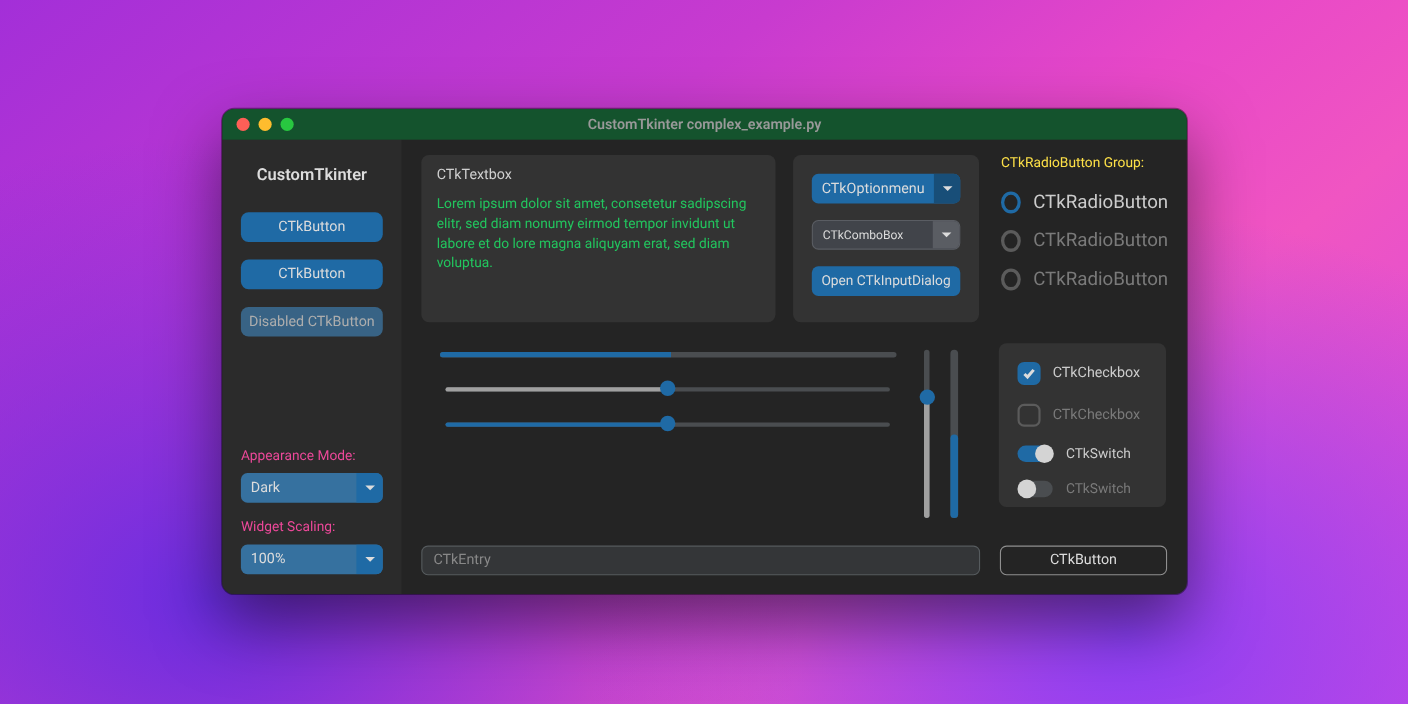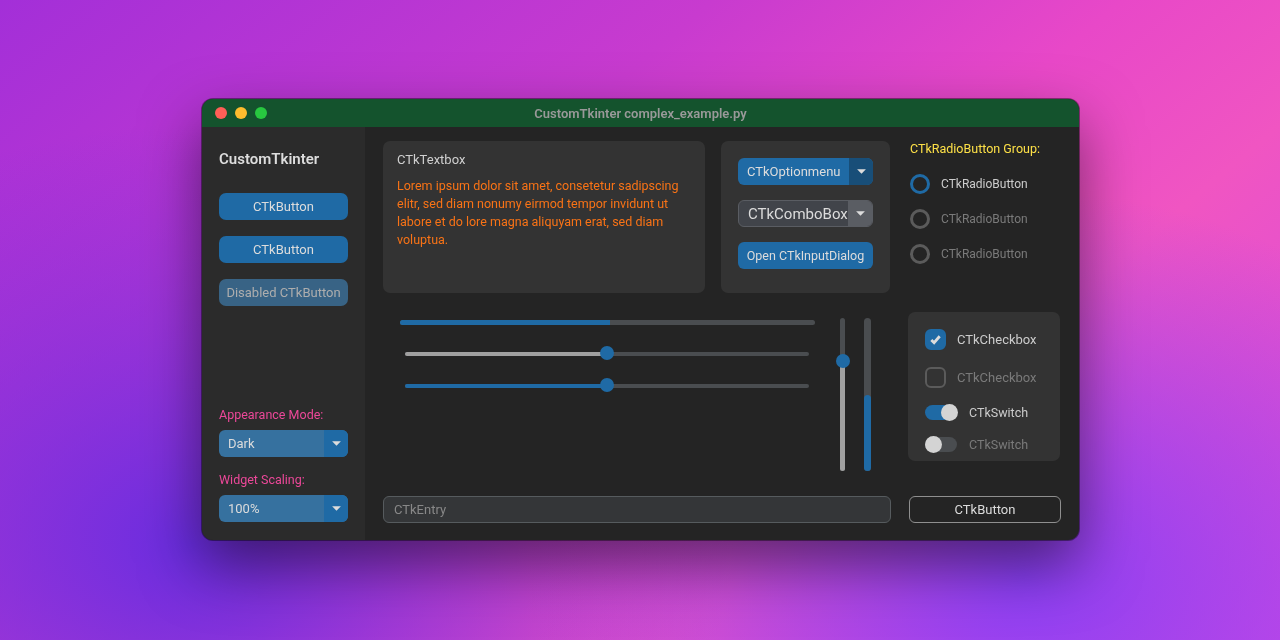--- a/index.html
+++ b/index.html
@@ -29,21 +29,21 @@
   .dot { width: 12px; height: 12px; border-radius: 50%; }
   .dot.red { background: #ff5f57; }
   .dot.yellow { background: #febc2e; }
   .dot.green { background: #28c840; }
   .title-text { position: absolute; left: 0; right: 0; text-align: center; font-size: 13px; font-weight: 600; color: #999; pointer-events: none;}
   .body { flex: 1; display: flex; }
   .sidebar {
     width: 163px; background: #2b2b2b; display: flex; flex-direction: column;
     padding: 14px 17px 18px;
   }
-  .logo { color: #dddddd; font-size: 15px; font-weight: 600; margin-top: 9px; margin-bottom: 25px; }
+  .logo { color: #dddddd; font-size: 15px; font-weight: 600; text-align: center; margin-top: 9px; margin-bottom: 25px; }
   .btn {
     background: #1f6aa5; color: #dcdcdc; border: none; border-radius: 7px;
     font-size: 13px; height: 27px; display: flex; align-items: center; justify-content: center;
     cursor: pointer; width: 100%;
   }
   .btn.disabled { background: #3a6a8f; color: #bcbcbc; opacity: 0.9; }
   .sidebar .btn { margin-bottom: 16px; }
   .sidebar .btn:last-of-type { margin-bottom: 0; }
   .spacer { flex: 1; }
   .lbl { color: #ec4899; font-size: 12.5px; margin-bottom: 8px; }
@@ -54,43 +54,43 @@
   .optmenu:last-child { margin-bottom: 0; }
   .optmenu .val { flex: 1; color: #dcdcdc; font-size: 13px; padding-left: 9px; }
   .optmenu .caret { width: 24px; height: 100%; background: #1f6aa5; display: flex; align-items: center; justify-content: center; }
   .caret svg { width: 11px; height: 11px; fill: #dcdcdc; }
   .main { flex: 1; position: relative; }
   .textbox {
     position: absolute; left: 18px; top: 14px; width: 322px; height: 152px;
     background: #333333; border-radius: 7px; padding: 11px 14px; color: #c9c9c9; font-size: 13px;
   }
   .textbox .hdr { margin-bottom: 10px; color: #d0d0d0; }
-  .textbox .content { line-height: 1.45; color: #f97316; font-size: 12.5px; }
+  .textbox .content { line-height: 1.45; color: #22c55e; font-size: 12.5px; }
   .menucol {
     position: absolute; left: 356px; top: 14px; width: 169px; height: 152px;
     background: #333333; border-radius: 7px; padding: 17px;
     display: flex; flex-direction: column; gap: 15px;
   }
   .menucol .optmenu, .combobox { margin-bottom: 0; }
   .combobox {
     display: flex; align-items: center; background: #41444a; border: 1px solid #5a5d63;
     border-radius: 6px; height: 27px; cursor: pointer; overflow: hidden;
   }
-  .combobox .val { flex: 1; color: #dcdcdc; font-size: 15px; padding-left: 9px; }
+  .combobox .val { flex: 1; color: #dcdcdc; font-size: 11px; padding-left: 9px; }
   .combobox .caret { width: 24px; height: 100%; background: #5a5d63; display: flex; align-items: center; justify-content: center; }
   .dlgbtn {
     background: #1f6aa5; color: #dcdcdc; border: none; border-radius: 6px;
     font-size: 12.5px; height: 27px; cursor: pointer;
   }
   .radiogroup { position: absolute; left: 545px; top: 14px; width: 152px; }
   .radiogroup .title { color: #fde047; font-size: 12.5px; margin-bottom: 18px; }
   .radio { display: flex; align-items: center; gap: 11px; margin-bottom: 15px; cursor: pointer; }
   .radio .ring { width: 20px; height: 20px; border-radius: 50%; border: 3px solid #1f6aa5; }
   .radio.dim .ring { border-color: #5b5b5b; }
-  .radio .rlabel { color: #cccccc; font-size: 12px; }
+  .radio .rlabel { color: #cccccc; font-size: 17px; }
   .radio.dim .rlabel { color: #7a7a7a; }
   .progress {
     position: absolute; left: 35px; top: 193px; width: 415px; height: 5px;
     background: #4a4d50; border-radius: 3px; overflow: hidden;
   }
   .progress .fill { height: 100%; background: #1f6aa5; }
   .hslider { position: absolute; left: 40px; width: 404px; height: 16px; }
   .hslider .track { position: absolute; top: 7px; left: 0; right: 0; height: 4px; background: #4a4d50; border-radius: 2px; }
   .hslider .trackfill { position: absolute; top: 7px; left: 0; height: 4px; background: #a0a0a0; border-radius: 2px; }
   .hslider.blue .trackfill { background: #1f6aa5; }

